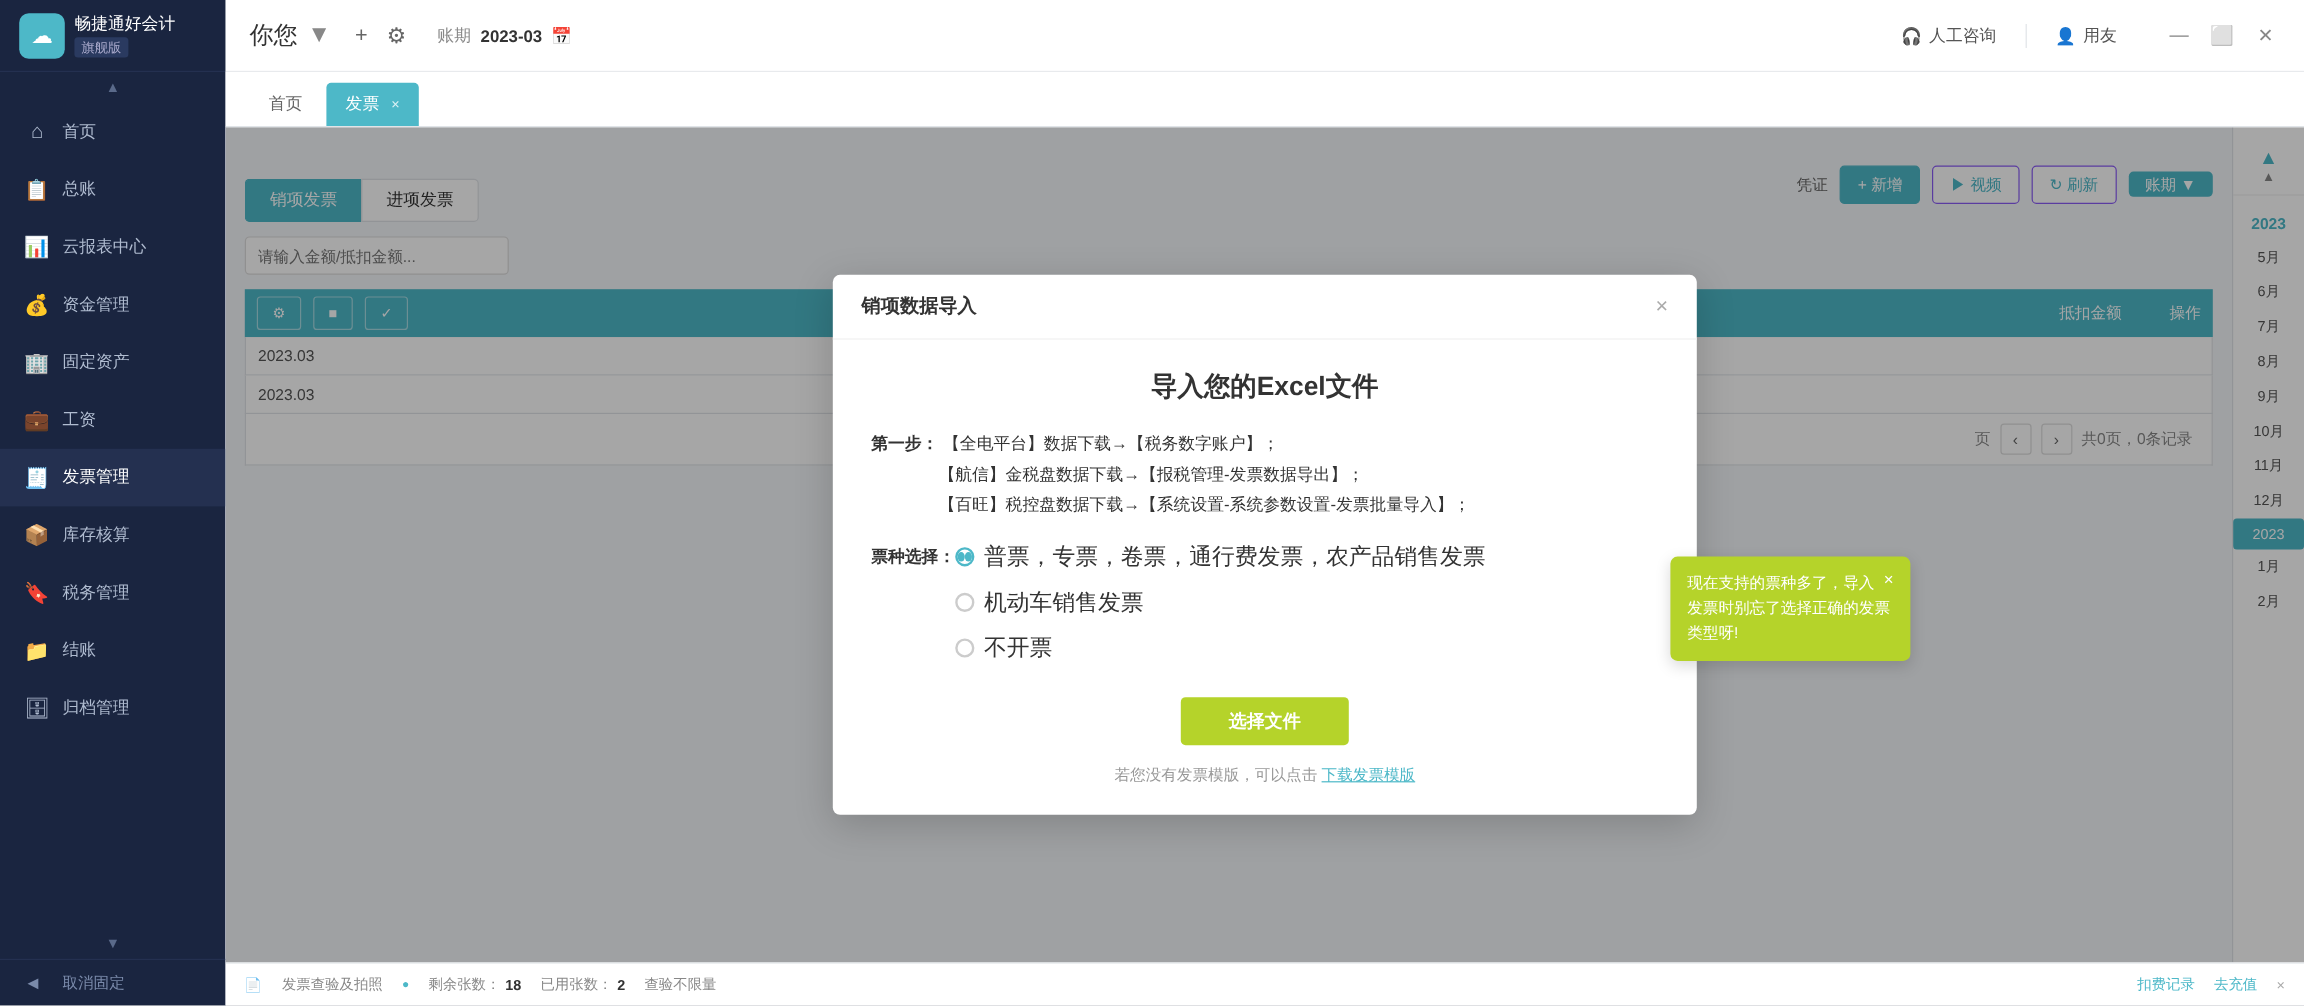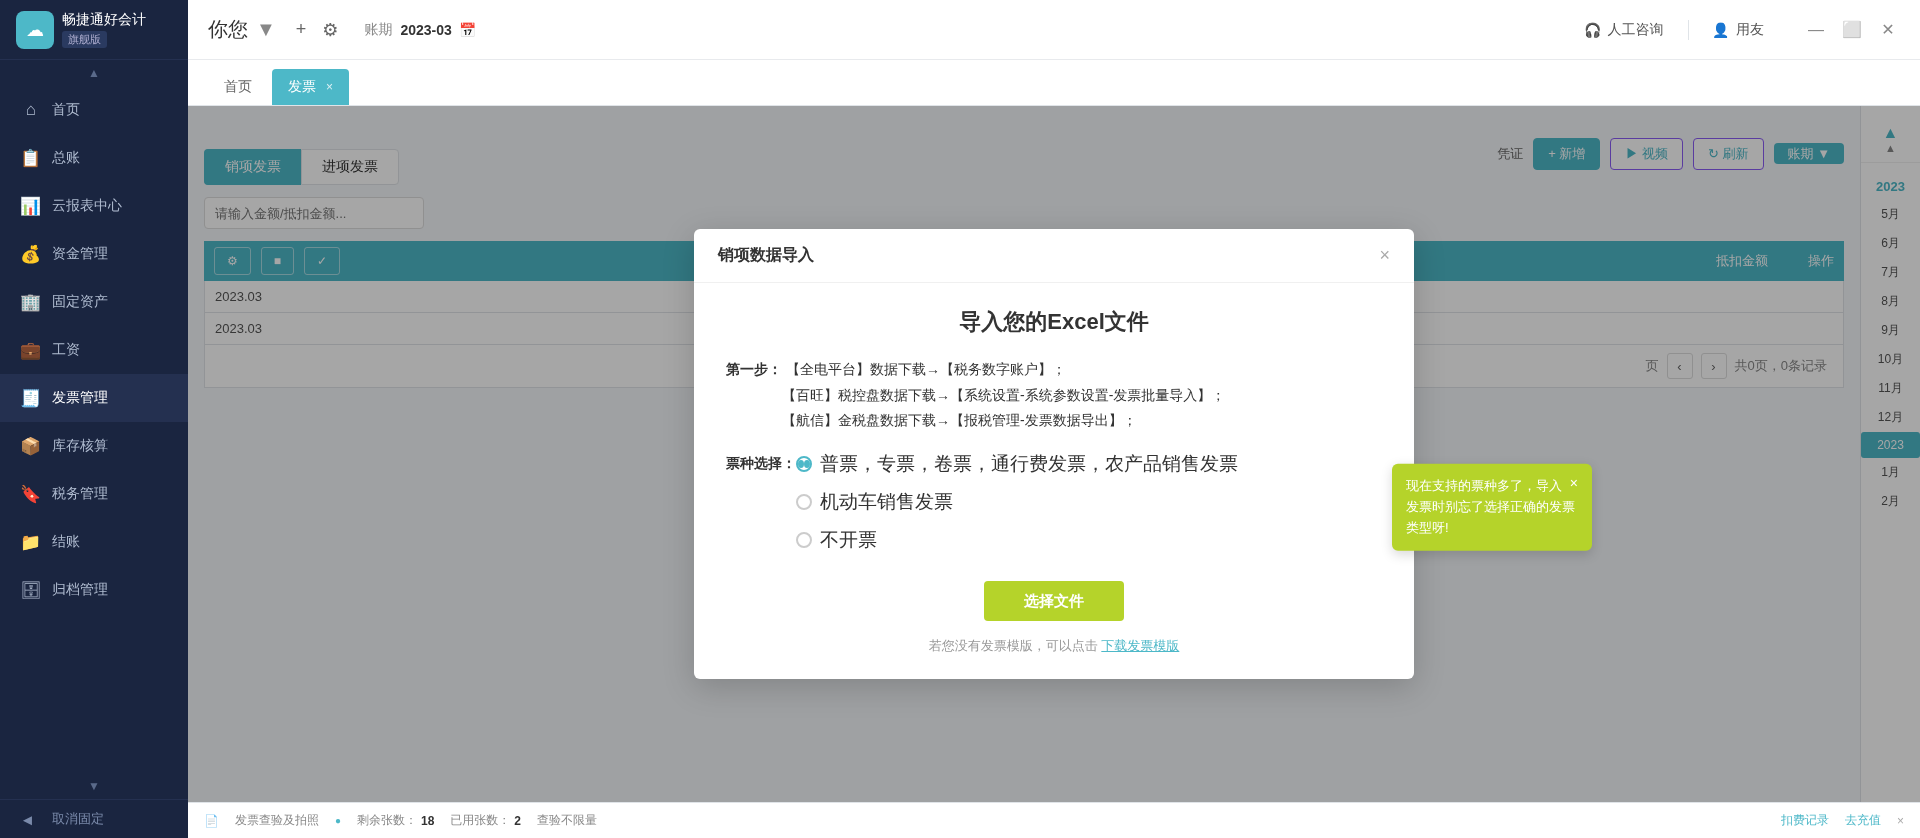--- a/index.html
+++ b/index.html
@@ -317,22 +317,22 @@
             <span class="modal-title">销项数据导入</span>
             <button class="modal-close">×</button>
           </div>
           <div class="modal-body">
             <div class="modal-main-title">导入您的Excel文件</div>
 
             <div class="step-section">
               <span class="step-label">第一步：</span>
               <span class="step-content">【全电平台】数据下载→【税务数字账户】；</span>
               <div class="step-sub">
+                <div>【航信】金税盘数据下载→【报税管理-发票数据导出】；</div>
                 <div>【百旺】税控盘数据下载→【系统设置-系统参数设置-发票批量导入】；</div>
-                <div>【航信】金税盘数据下载→【报税管理-发票数据导出】；</div>
               </div>
             </div>
 
 
             <div class="ticket-section" style="position:relative;">
               <div style="display:flex; align-items:flex-start;">
                 <span class="ticket-label" style="flex-shrink:0; line-height:1.8;">票种选择：</span>
                 <div class="radio-group" style="padding-left: 0;">
 
                   <div class="radio-item">

